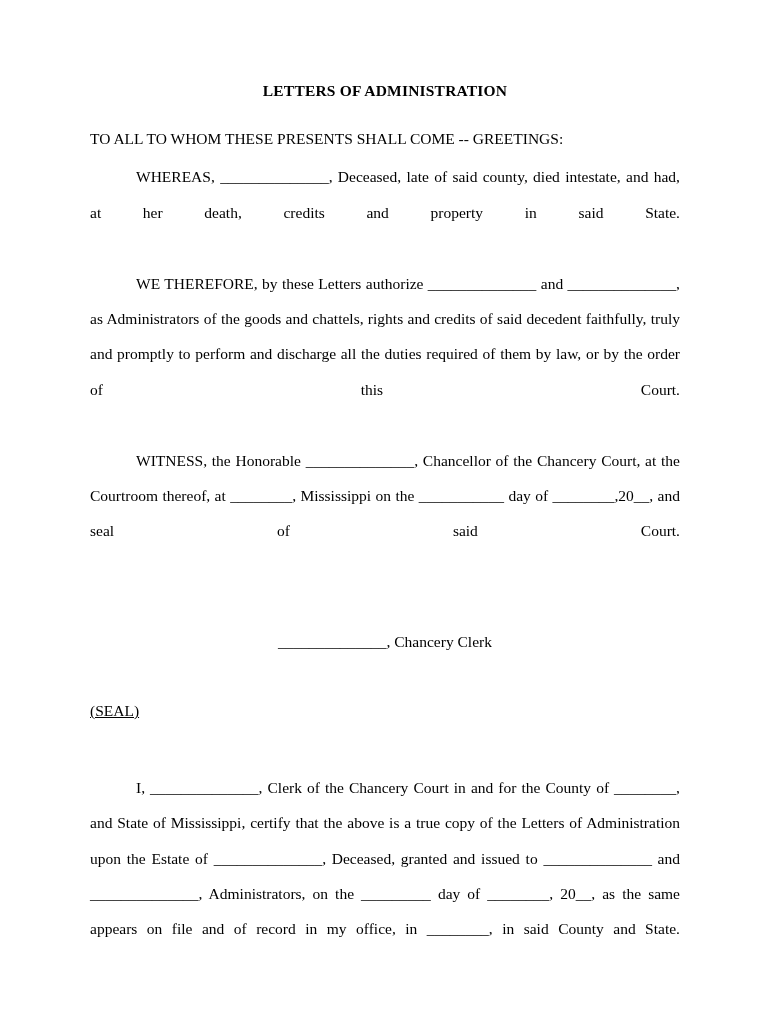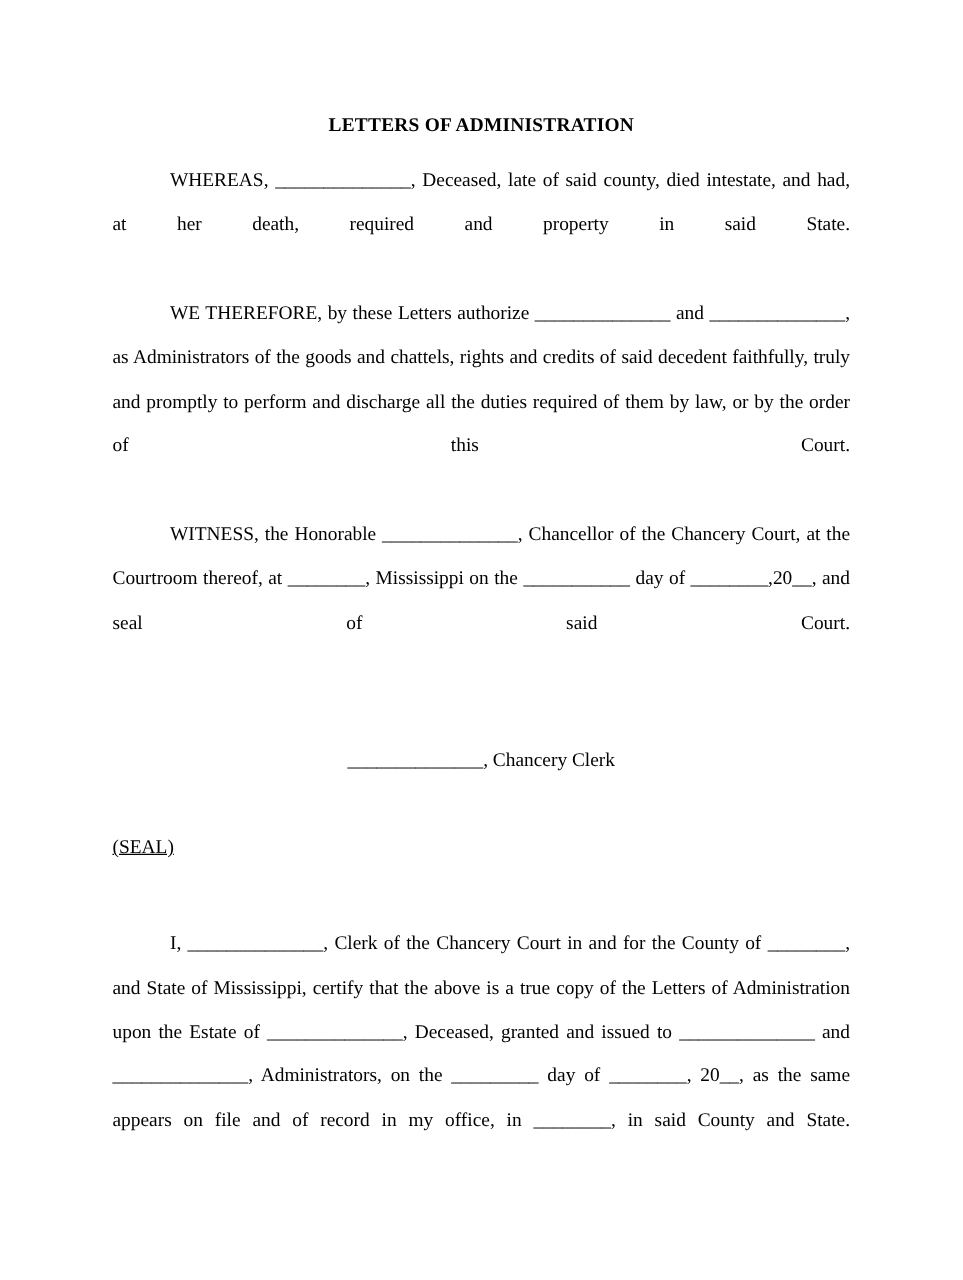--- a/index.html
+++ b/index.html
@@ -21,21 +21,21 @@
     height: 1024px;
     background: #ffffff;
     box-sizing: border-box;
     padding: 0 90px;
   }
   .doc-title {
     text-align: center;
     font-weight: bold;
     font-size: 15.5px;
     letter-spacing: 0.2px;
-    margin: 16px;
+    margin: 6px;
     padding-top: 76px;
     line-height: 1.2;
   }
   .block-addr {
     margin-top: 40px;
     font-size: 15.5px;
     line-height: 1.42;
   }
   .addr-line {
     white-space: nowrap;
@@ -102,22 +102,23 @@
   }
 </style>
 </head>
 <body>
 
 <div class="page">
 
   <h1 class="doc-title">LETTERS OF ADMINISTRATION</h1>
 
 
+  <div class="greeting">TO ALL TO WHOM THESE PRESENTS SHALL COME -- GREETINGS:</div>
 
-  <p class="para p-whereas">WHEREAS, ______________, Deceased, late of said county, died intestate, and had, at her death, required and property in said State.</p>
+  <p class="para p-whereas">WHEREAS, ______________, Deceased, late of said county, died intestate, and had, at her death, credits and property in said State.</p>
 
   <p class="para p-therefore">WE THEREFORE, by these Letters authorize ______________ and ______________, as Administrators of the goods and chattels, rights and credits of said decedent faithfully, truly and promptly to perform and discharge all the duties required of them by law, or by the order of this Court.</p>
 
   <p class="para p-witness">WITNESS, the Honorable ______________, Chancellor of the Chancery Court, at the Courtroom thereof, at ________, Mississippi on the ___________ day of ________,20__, and seal of said Court.</p>
 
 
   <div class="sig-clerk">______________, Chancery Clerk</div>
 
   <div class="seal-row">
     <span class="seal-left">(SEAL)</span>

